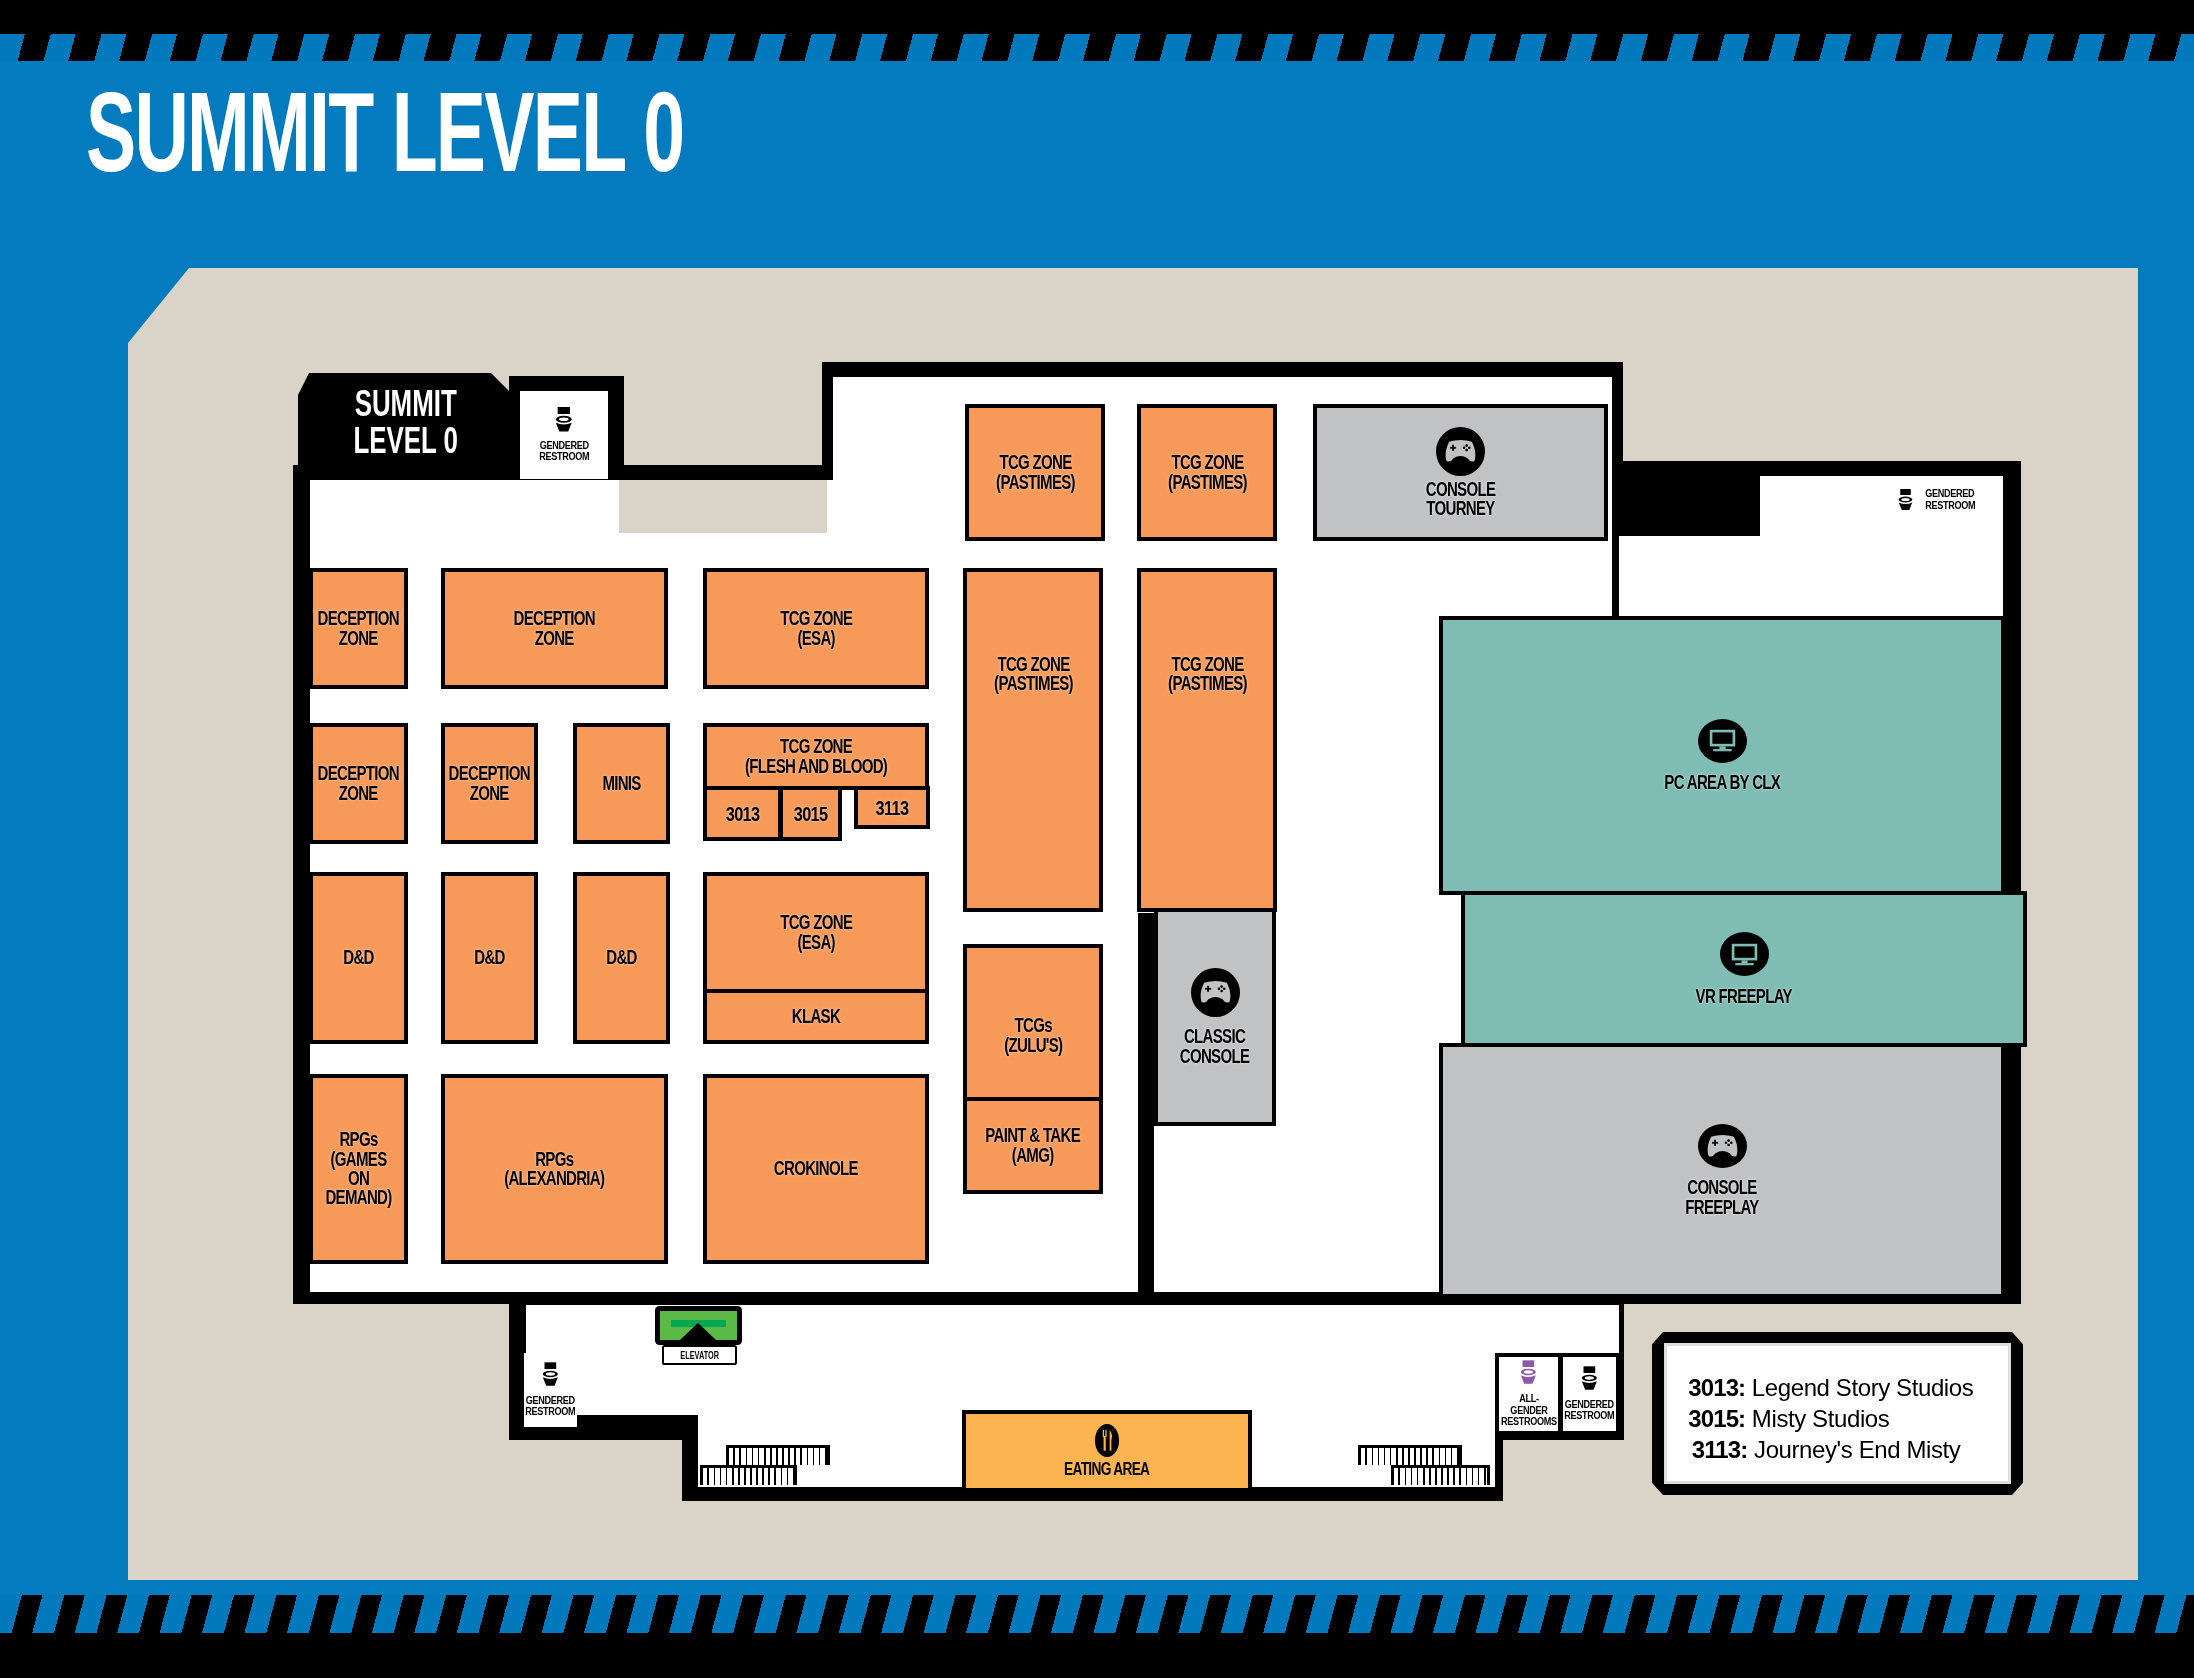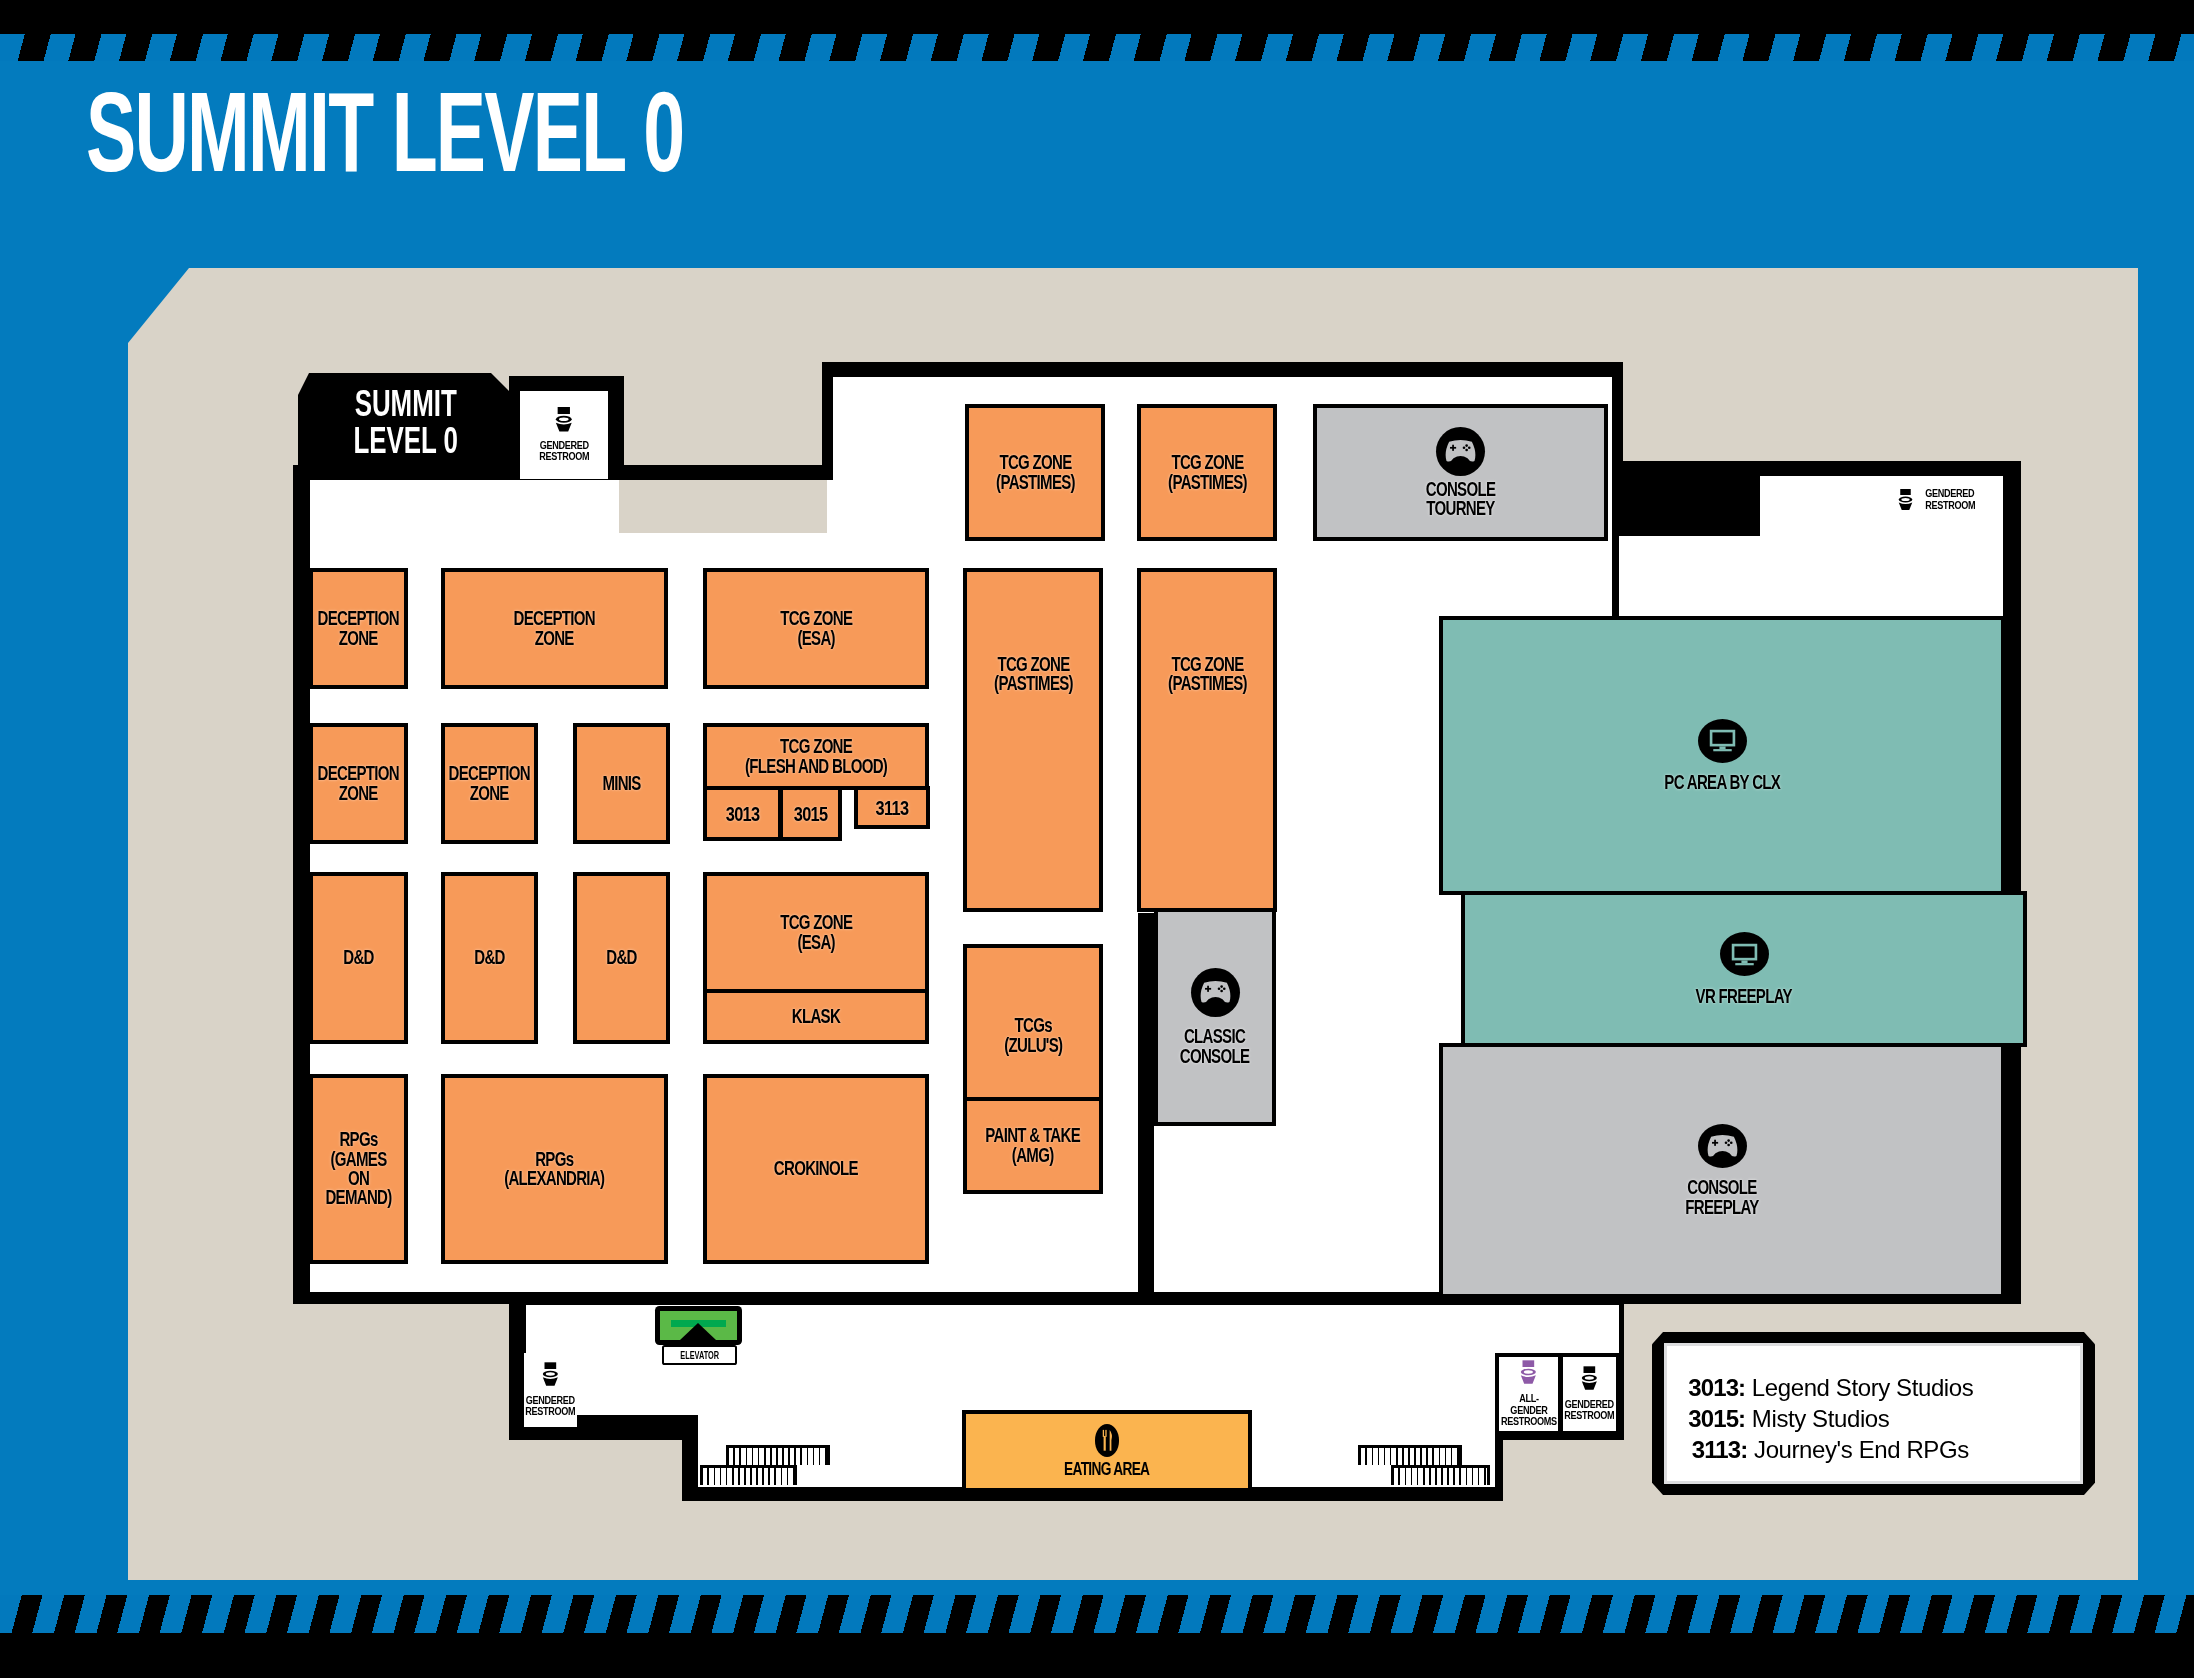--- a/index.html
+++ b/index.html
@@ -76,21 +76,21 @@
     font-weight: 700; font-size: 11.4px; line-height: 1.0; letter-spacing: -0.4px;
     transform: scaleX(0.8); white-space: pre-line; color: #000;
   }
 
   .stairs {
     position: absolute; border: 3.5px solid #000; border-bottom: none;
     background: repeating-linear-gradient(90deg, #fff 0 4.4px, #000 4.4px 6.1px);
   }
 
   .legend {
-    left: 1652px; top: 1332px; width: 443px; height: 163px; background: #000;
+    left: 1652px; top: 1332px; width: 371px; height: 163px; background: #000;
     clip-path: polygon(11px 0, calc(100% - 11px) 0, 100% 12.3px, 100% calc(100% - 12.3px), calc(100% - 11px) 100%, 11px 100%, 0 calc(100% - 12.3px), 0 12.3px);
   }
   .legend-inner {
     position: absolute; left: 12.3px; top: 11px; right: 12.3px; bottom: 11px; background: #fff;
     border: 3.5px solid #dcdddf; padding: 26px 0 0 21px;
   }
   .legend-row { font-size: 24px; line-height: 31px; color: #000; white-space: nowrap; }
   .legend-row .code { font-weight: 700; letter-spacing: -0.9px; }
   .legend-row .name { font-family: "Liberation Sans", sans-serif; letter-spacing: -0.4px; }
 </style>
@@ -391,17 +391,17 @@
     <div class="legend-row">
       <span class="code">3013:</span>
       <span class="name">Legend Story Studios</span>
     </div>
     <div class="legend-row">
       <span class="code">3015:</span>
       <span class="name">Misty Studios</span>
     </div>
     <div class="legend-row" style="padding-left:3.5px;">
       <span class="code">3113:</span>
-      <span class="name">Journey's End RPGs</span>
+      <span class="name">Journey's End Misty</span>
     </div>
   </div>
 </div>
 
 
 </body></html>

